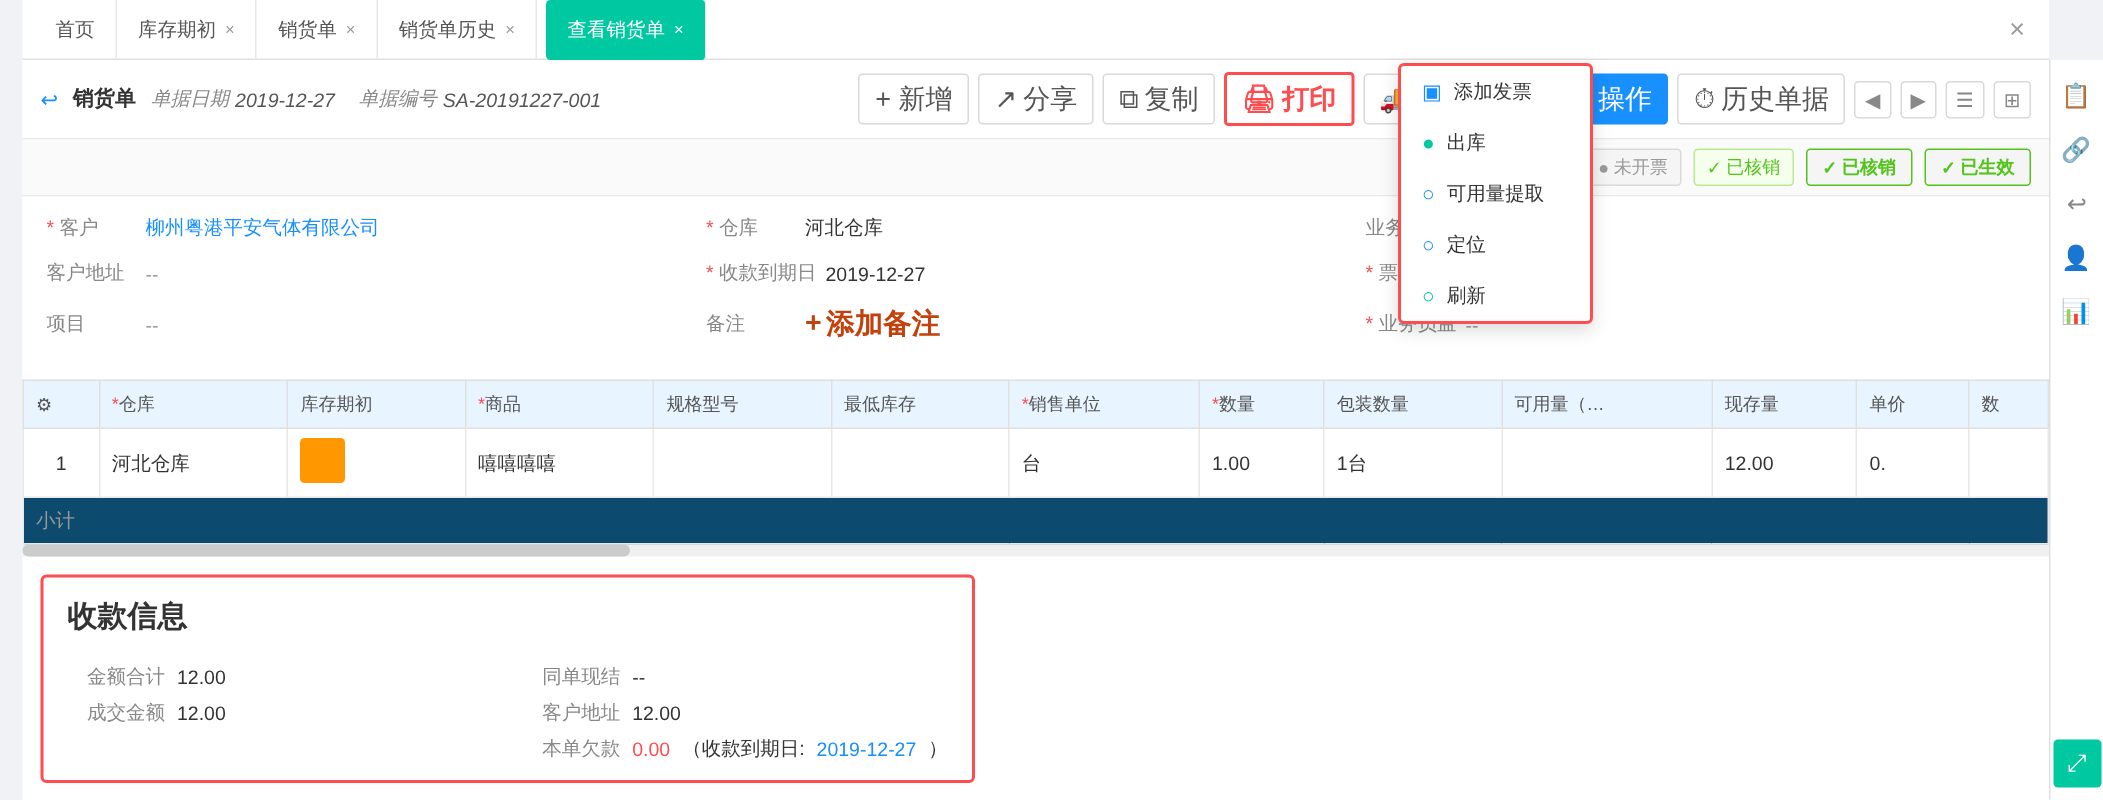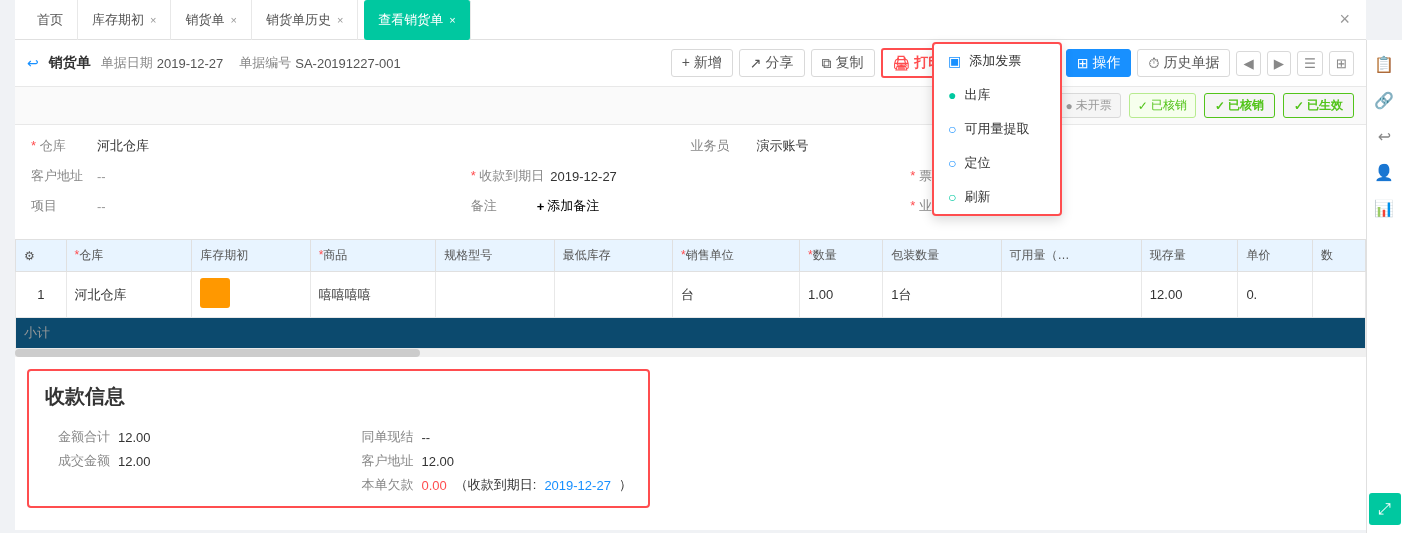--- a/index.html
+++ b/index.html
@@ -25,28 +25,28 @@
 
     
     .toolbar {
       display: flex; align-items: center; padding: 8px 12px; border-bottom: 1px solid #e8e8e8;
       background: #fff; gap: 8px;
     }
     .toolbar-left { display: flex; align-items: center; gap: 10px; flex: 1; }
     .doc-icon { color: #1890ff; font-size: 14px; }
     .doc-title { font-weight: bold; color: #333; font-size: 14px; }
     .doc-meta { display: flex; gap: 16px; font-size: 13px; color: #555; }
-    .doc-meta span { display: flex; align-items: center; gap: 4px; }
+    .doc-meta span { display: flex; align-items: center; gap: 4px; font-style: italic; }
     .doc-meta .label { color: #888; }
 
     .toolbar-right { display: flex; align-items: center; gap: 6px; }
     .btn-action {
       display: flex; align-items: center; gap: 4px; padding: 4px 10px;
       border: 1px solid #d9d9d9; border-radius: 3px; cursor: pointer;
-      background: #fff; color: #555; font-size: 14px; white-space: nowrap;
+      background: #fff; color: #555; font-size: 18px; white-space: nowrap;
     }
     .btn-print { border: 2px solid #ff4d4f; color: #ff4d4f; font-weight: bold; }
     .btn-logistics { background: #fff; }
     .btn-operate { background: #1890ff; color: #fff; border-color: #1890ff; }
     .btn-history {}
     .nav-arrow { padding: 4px 6px; border: 1px solid #d9d9d9; border-radius: 3px; cursor: pointer; background: #fff; color: #888; }
     .btn-layout { padding: 4px 6px; border: 1px solid #d9d9d9; border-radius: 3px; cursor: pointer; background: #fff; color: #888; }
 
     
     .action-bar {
@@ -136,21 +136,21 @@
       cursor: pointer; color: #888; font-size: 16px; border-radius: 3px;
     }
     .sidebar-icon.green-bg { background: #00c8a0; color: #fff; margin-top: auto; margin-bottom: 8px; }
 
     .page-wrapper { display: flex; }
     .page-main { flex: 1; margin-right: 36px; padding-left: 15px; }
 
     .scrollbar-area { height: 8px; background: #f0f0f0; margin: 0; }
     .scrollbar-thumb { width: 30%; height: 8px; background: #ccc; border-radius: 4px; }
 
-    .add-note { color: #000000; cursor: pointer; font-size: 13px; display: inline-flex; align-items: center; gap: 3px; }
+    .add-note { color: #c2410c; cursor: pointer; font-size: 19px; display: inline-flex; align-items: center; gap: 3px; font-weight: bold; }
     .add-note::before { content: '+'; font-weight: bold; }
   </style>
 </head>
 <body>
 
 <div class="page-wrapper">
   <div class="page-main">
 
     <div class="tab-bar">
       <div class="tab-item">
@@ -245,20 +245,24 @@
           <span>已核销</span>
         </div>
         <div class="status-badge status-effect">
           <span>✓</span>
           <span>已生效</span>
         </div>
       </div>
 
       <div class="form-area">
         <div class="form-row">
+          <div class="form-field">
+            <span class="form-label required">客户</span>
+            <span class="form-value link">柳州粤港平安气体有限公司</span>
+          </div>
           <div class="form-field">
             <span class="form-label required">仓库</span>
             <span class="form-value">河北仓库</span>
           </div>
           <div class="form-field">
             <span class="form-label">业务员</span>
             <span class="form-value">演示账号</span>
           </div>
         </div>
         <div class="form-row">

